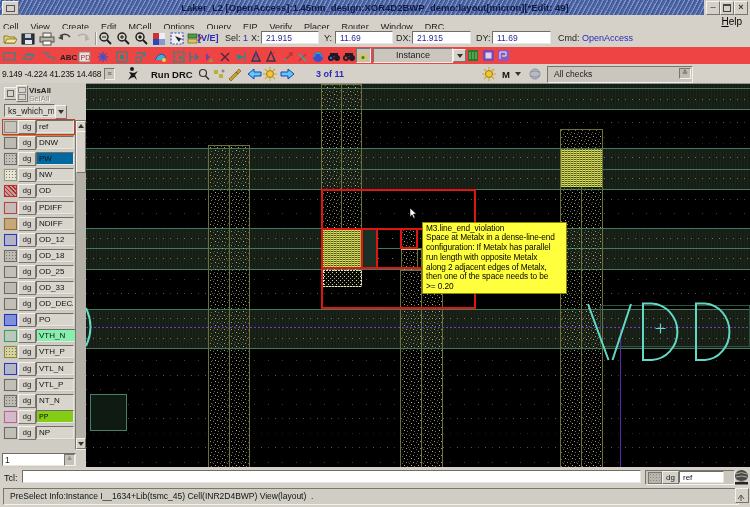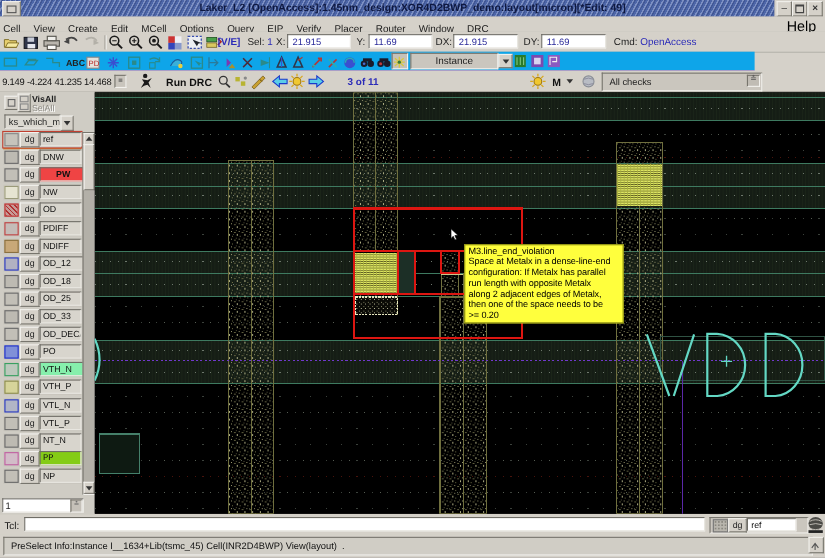--- a/index.html
+++ b/index.html
@@ -23,21 +23,21 @@
  <div class="abs out" style="left:720px;top:1px;width:12px;height:12px;">
       <div class="abs" style="left:2px;top:2px;width:6px;height:5px;border:1px solid #444;border-top:2px solid #444;"></div>
     </div>
  <div class="abs out" style="left:734px;top:1px;width:12px;height:12px;font-size:9px;font-weight:bold;text-align:center;line-height:11px;color:#333;">×</div>
 </div>
 
 <div class="abs" style="left:0;top:15px;width:750px;height:14px;background:#d5d1c9;border-bottom:1px solid #aaa8a0;">
  <div style="padding-left:-2px;padding-top:1px;white-space:nowrap;margin-left:-3px;">
   <span class="mi"><span>C</span>ell</span><span class="mi"><span>V</span>iew</span><span class="mi"><span>C</span>reate</span><span class="mi"><span>E</span>dit</span><span class="mi"><span>M</span>Cell</span><span class="mi"><span>O</span>ptions</span><span class="mi"><span>Q</span>uery</span><span class="mi">EI<span>P</span></span><span class="mi"><span>V</span>erify</span><span class="mi"><span>P</span>lacer</span><span class="mi"><span>R</span>outer</span><span class="mi"><span>W</span>indow</span><span class="mi"><span>D</span>RC</span>
  </div>
- <div class="abs" style="right:8px;top:1px;font-size:13px;"><span style="text-decoration:underline">H</span>elp</div>
+ <div class="abs" style="right:8px;top:1px;font-size:10px;"><span style="text-decoration:underline">H</span>elp</div>
 </div>
 
 <div class="abs" style="left:0;top:29px;width:750px;height:18px;background:#d5d1c9;border-bottom:1px solid #b5b3ab;" id="tb1">
  <svg class="abs" style="left:2px;top:2px;" width="250" height="15" viewBox="0 0 250 15">
 
   <path d="M2,12 L2,5 L6,5 L7,6 L13,6 L13,12 Z" fill="#e8d070" stroke="#7a6820" stroke-width="0.8"></path>
   <path d="M3,12 L5,8 L15,8 L13,12 Z" fill="#f5e9a0" stroke="#7a6820" stroke-width="0.8"></path>
 
   <rect x="20" y="3" width="12" height="10" fill="#30364a" stroke="#16181f"></rect>
   <rect x="23" y="3" width="6" height="4" fill="#c9cdd8"></rect>
@@ -87,21 +87,21 @@
  <div class="abs fld" style="left:261px;top:2px;width:52px;height:10px;padding:1px 0 0 4px;color:#2a2a9a;">21.915</div>
  <span class="abs" style="left:324px;top:4px;font-size:9px;color:#222;">Y:</span>
  <div class="abs fld" style="left:335px;top:2px;width:52px;height:10px;padding:1px 0 0 4px;color:#2a2a9a;">11.69</div>
  <span class="abs" style="left:396px;top:4px;font-size:9px;color:#222;">DX:</span>
  <div class="abs fld" style="left:412px;top:2px;width:53px;height:10px;padding:1px 0 0 4px;color:#2a2a9a;">21.915</div>
  <span class="abs" style="left:476px;top:4px;font-size:9px;color:#222;">DY:</span>
  <div class="abs fld" style="left:492px;top:2px;width:53px;height:10px;padding:1px 0 0 4px;color:#2a2a9a;">11.69</div>
  <span class="abs" style="left:558px;top:4px;font-size:9px;color:#222;">Cmd: <span style="color:#2a2ab8">OpenAccess</span></span>
 </div>
 
-<div class="abs" style="left:0;top:47px;width:686px;height:17px;background:#0ea5e9;border-bottom:1px solid #a21caf;" id="tb2">
+<div class="abs" style="left:0;top:47px;width:750px;height:17px;background:#ef4444;border-bottom:1px solid #a21caf;" id="tb2">
  <svg class="abs" style="left:0;top:2px;" width="750" height="15" viewBox="0 0 750 15">
   <g fill="none" stroke="#2a8a8a" stroke-width="1.2">
    <rect x="4" y="4" width="11" height="7"></rect>
    <path d="M23,10 l3,-4 l8,0 l-3,4 Z M25,5 l8,0"></path>
    <path d="M42,4 l6,0 l0,4 l6,0 l0,4"></path>
   </g>
   <text x="60" y="11" font-size="8" font-weight="bold" fill="#222" font-family="Liberation Sans">ABC</text>
   <rect x="79" y="3" width="11" height="10" fill="#e4e2dc" stroke="#888"></rect>
       <text x="80.5" y="11" font-size="7" fill="#bb2222" font-family="Liberation Sans">PD</text>
   <g stroke="#3a4fd0" stroke-width="1.3">
@@ -249,21 +249,21 @@
 <div class="abs fld" style="left:33px;top:0px;width:34px;height:10px;font-size:8px;color:#111;padding:1px 0 0 2px;background:#d8d5cd;overflow:hidden;white-space:nowrap;">ref</div>
 </div>
 <div class="abs" style="left:3px;top:53.1px;width:71px;height:14px;background:#c9c6be;">
 <div class="abs" style="left:1px;top:1px;width:11px;height:10px;border:1px solid #6a6a6a;background:#bdbab2;"></div>
 <div class="abs out" style="left:15px;top:0px;width:16px;height:12px;font-size:8px;color:#222;text-align:center;line-height:12px;">dg</div>
 <div class="abs fld" style="left:33px;top:0px;width:34px;height:10px;font-size:8px;color:#111;padding:1px 0 0 2px;background:#d8d5cd;overflow:hidden;white-space:nowrap;">DNW</div>
 </div>
 <div class="abs" style="left:3px;top:69.2px;width:71px;height:14px;background:#c9c6be;">
 <div class="abs" style="left:1px;top:1px;width:11px;height:10px;border:1px solid #6a6a6a;background:#c2bfb7;background-image:radial-gradient(#77756a 23%,transparent 24%);background-size:3px 3px;"></div>
 <div class="abs out" style="left:15px;top:0px;width:16px;height:12px;font-size:8px;color:#222;text-align:center;line-height:12px;">dg</div>
-<div class="abs fld" style="left:33px;top:0px;width:34px;height:10px;font-size:8px;color:#111;padding:1px 0 0 14px;background:#ef4444;overflow:hidden;white-space:nowrap;font-weight:bold;">PW</div>
+<div class="abs fld" style="left:33px;top:0px;width:34px;height:10px;font-size:8px;color:#111;padding:1px 0 0 2px;background:#0369a1;overflow:hidden;white-space:nowrap;">PW</div>
 </div>
 <div class="abs" style="left:3px;top:85.3px;width:71px;height:14px;background:#c9c6be;">
 <div class="abs" style="left:1px;top:1px;width:11px;height:10px;border:1px solid #9a9a7a;background:#e6e4d2;background-image:radial-gradient(#77756a 23%,transparent 24%);background-size:3px 3px;"></div>
 <div class="abs out" style="left:15px;top:0px;width:16px;height:12px;font-size:8px;color:#222;text-align:center;line-height:12px;">dg</div>
 <div class="abs fld" style="left:33px;top:0px;width:34px;height:10px;font-size:8px;color:#111;padding:1px 0 0 2px;background:#d8d5cd;overflow:hidden;white-space:nowrap;">NW</div>
 </div>
 <div class="abs" style="left:3px;top:101.4px;width:71px;height:14px;background:#c9c6be;">
 <div class="abs" style="left:1px;top:1px;width:11px;height:10px;border:1px solid #c03030;background:#c79a96;background-image:repeating-linear-gradient(45deg,#b03030 0 1px,transparent 1px 3px);"></div>
 <div class="abs out" style="left:15px;top:0px;width:16px;height:12px;font-size:8px;color:#222;text-align:center;line-height:12px;">dg</div>
 <div class="abs fld" style="left:33px;top:0px;width:34px;height:10px;font-size:8px;color:#111;padding:1px 0 0 2px;background:#d8d5cd;overflow:hidden;white-space:nowrap;">OD</div>

